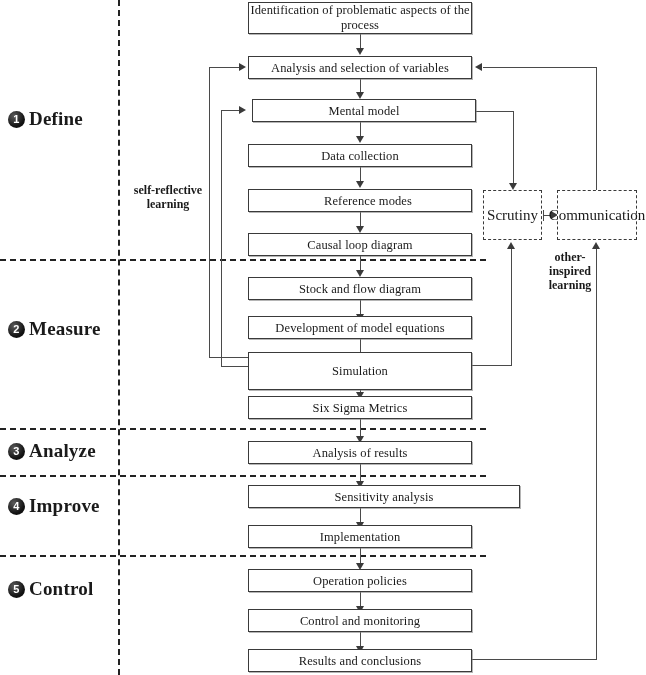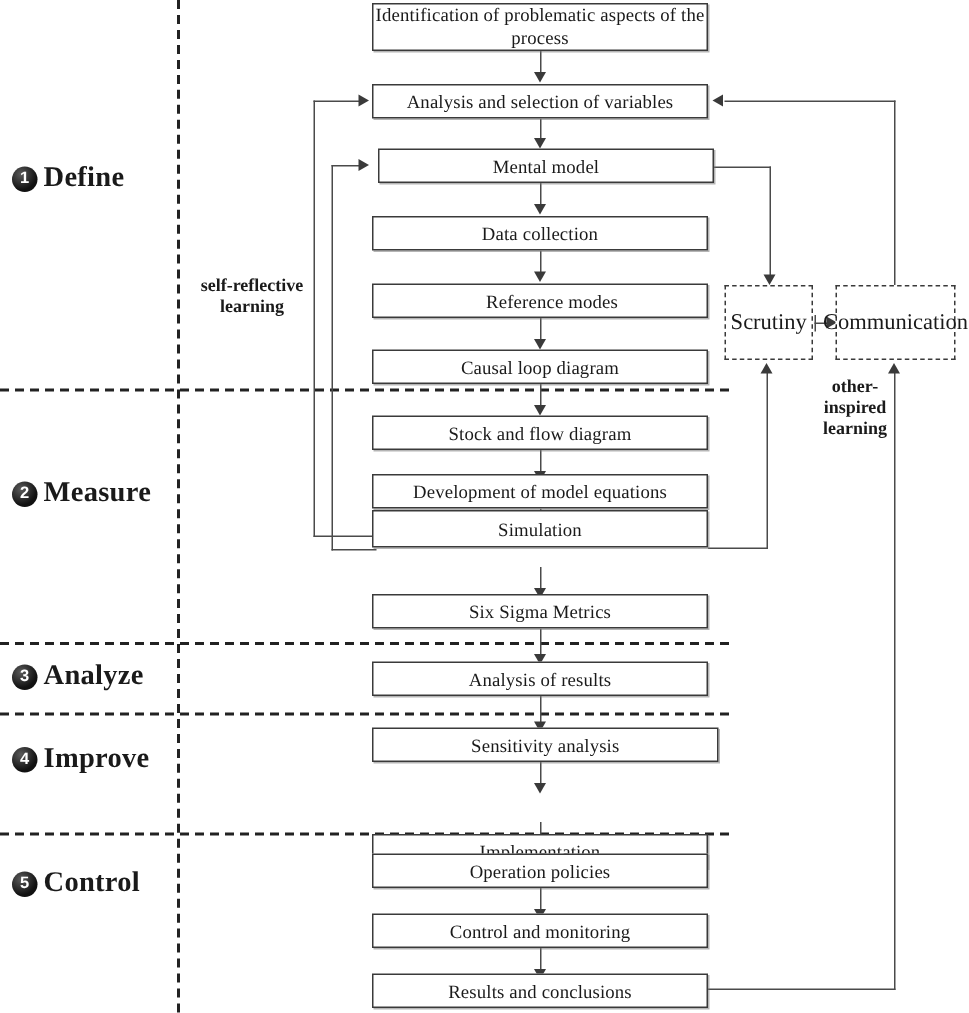--- a/index.html
+++ b/index.html
@@ -176,29 +176,29 @@
   <div class="box" style="left:248px;top:144px;width:224px;height:23px;">Data collection</div>
 
   <div class="box" style="left:248px;top:189px;width:224px;height:23px;padding-left:16px;">Reference modes</div>
 
   <div class="box" style="left:248px;top:233px;width:224px;height:23px;">Causal loop diagram</div>
 
   <div class="box" style="left:248px;top:277px;width:224px;height:23px;">Stock and flow diagram</div>
 
   <div class="box" style="left:248px;top:316px;width:224px;height:23px;">Development of model equations</div>
 
-  <div class="box" style="left:248px;top:340px;width:224px;height:25px;">Simulation</div>
+  <div class="box" style="left:248px;top:352px;width:224px;height:38px;">Simulation</div>
 
   <div class="box" style="left:248px;top:396px;width:224px;height:23px;font-family:Liberation Serif, serif;">Six Sigma Metrics</div>
 
   <div class="box" style="left:248px;top:441px;width:224px;height:23px;">Analysis of results</div>
 
-  <div class="box" style="left:248px;top:485px;width:231px;height:23px;">Sensitivity analysis</div>
-
-  <div class="box" style="left:248px;top:556px;width:224px;height:23px;">Implementation</div>
+  <div class="box" style="left:248px;top:485px;width:272px;height:23px;">Sensitivity analysis</div>
+
+  <div class="box" style="left:248px;top:525px;width:224px;height:23px;">Implementation</div>
 
   <div class="box" style="left:248px;top:569px;width:224px;height:23px;">Operation policies</div>
 
   <div class="box" style="left:248px;top:649px;width:224px;height:23px;">Results and conclusions</div>
 
   <div class="box" style="left:248px;top:609px;width:224px;height:23px;">Control and monitoring</div>
 
   <div class="dbox" style="left:483px;top:190px;width:59px;height:50px;">Scrutiny</div>
 
   <div class="dbox" style="left:557px;top:190px;width:80px;height:50px;">Communication</div>

